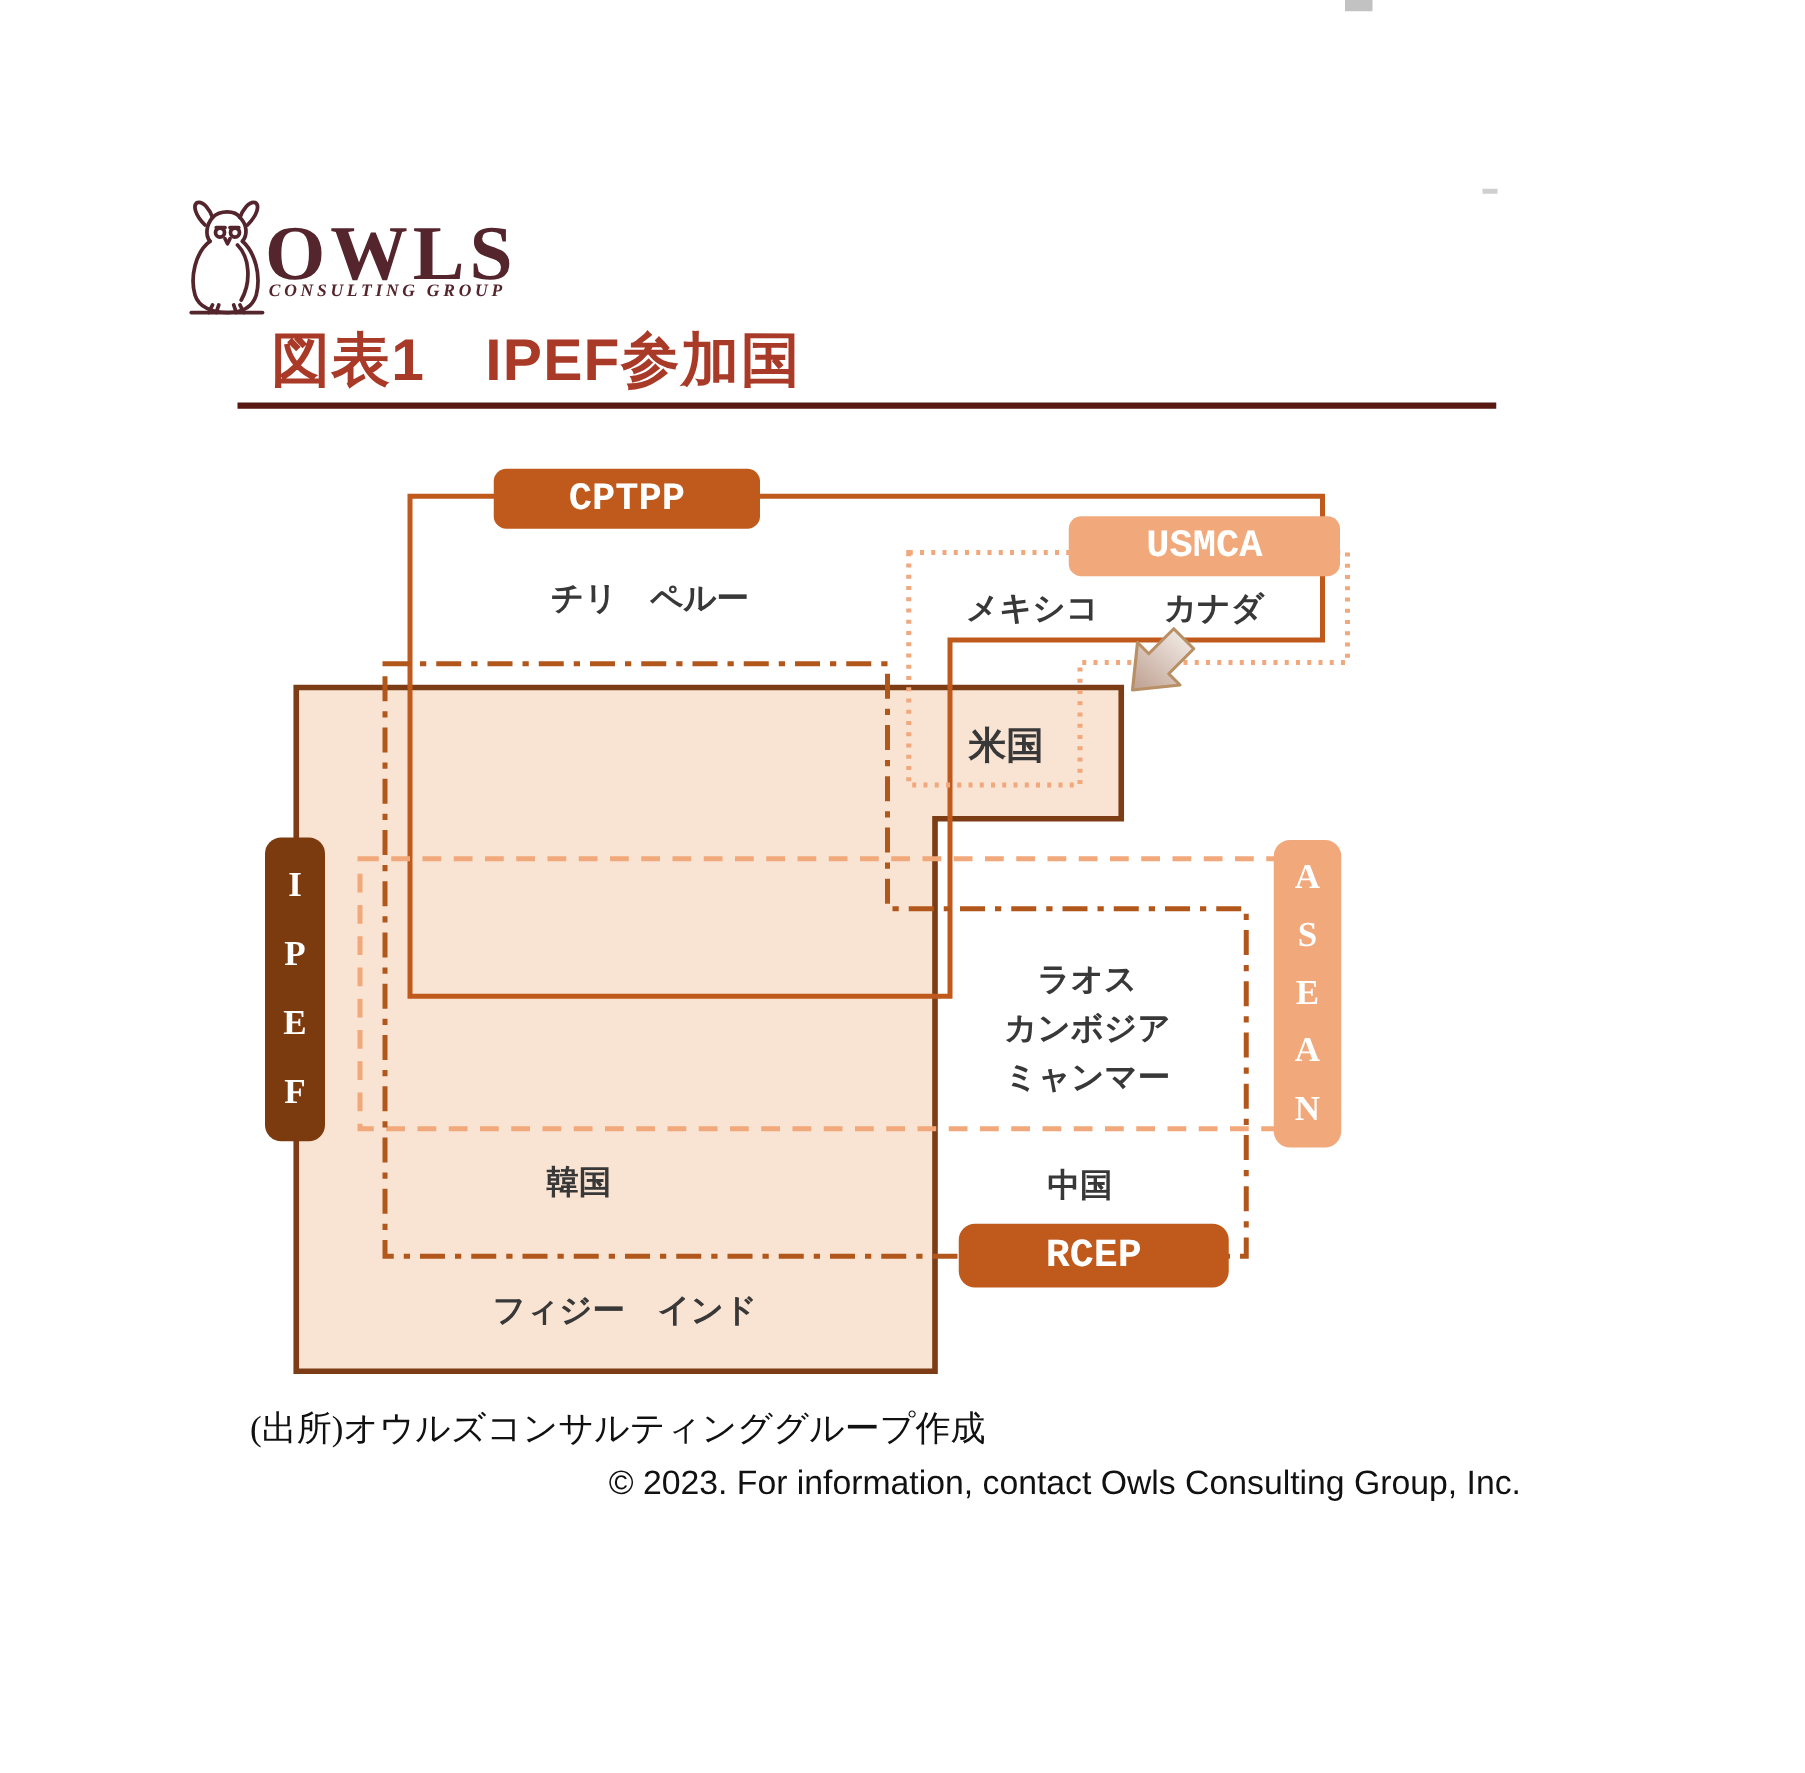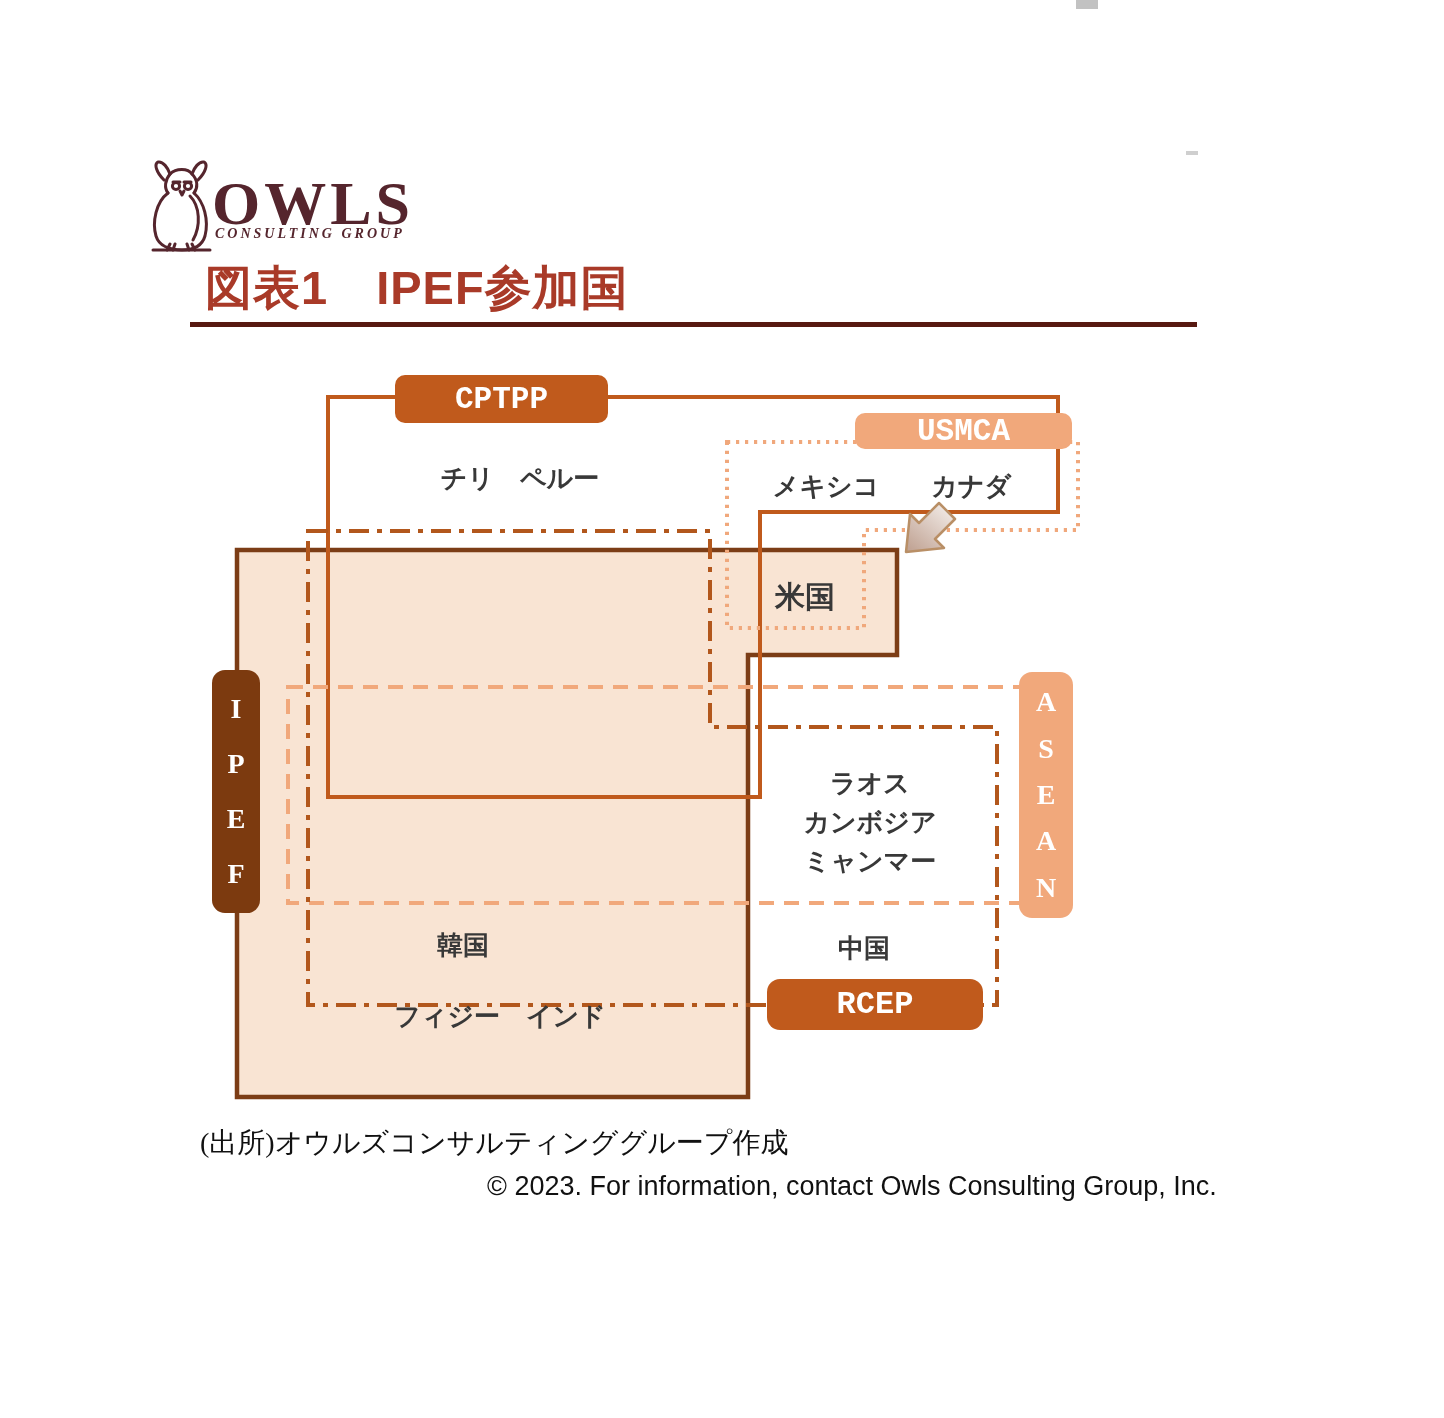--- a/index.html
+++ b/index.html
@@ -49,40 +49,40 @@
       <circle cx="28" cy="26" r="3.6"></circle>
       <circle cx="40" cy="26" r="3.6"></circle>
       <path d="M32,31 l2,4 l2,-4"></path>
       <path d="M5,90 L62,90"></path>
       <path d="M22,84 l-3,6 M27,84 l-2,6 M44,84 l3,6 M39,84 l2,6"></path>
     </g>
   </svg>
   <div class="abs wordmark" style="left:212px;top:172px;z-index:2;">OWLS</div>
   <div class="abs logo-sub" style="left:215px;top:227px;z-index:2;">CONSULTING GROUP</div>
 
-  <div class="abs page-title" style="left:205px;top:262px;z-index:2;">図表1　IPEF参加国</div>
+  <div class="abs page-title" style="left:217px;top:262px;z-index:2;">図表1　IPEF参加国</div>
   <div class="abs title-rule" style="left:190px;top:322px;width:1007px;"></div>
 
   <svg width="1444" height="1418" viewBox="0 0 1444 1418">
     <defs>
       <linearGradient id="arrowGrad" gradientUnits="userSpaceOnUse" x1="950" y1="505" x2="912" y2="550">
         <stop offset="0" stop-color="#f3ede9"></stop>
         <stop offset="1" stop-color="#c2a596"></stop>
       </linearGradient>
     </defs>
     <polygon points="237,550 897,550 897,655 748,655 748,1097 237,1097" fill="#f9e4d3" stroke="#7c3d16" stroke-width="4.5"></polygon>
     <polygon points="328,397 1058,397 1058,512 760,512 760,797 328,797" fill="none" stroke="#c05a1c" stroke-width="4"></polygon>
     <polygon points="727,442 1078,442 1078,530 864,530 864,628 727,628" fill="none" stroke="#f0a87c" stroke-width="4" stroke-dasharray="3.2 5.8"></polygon>
     <rect x="288" y="687" width="760" height="216" fill="none" stroke="#f1a87b" stroke-width="4" stroke-dasharray="15 10"></rect>
     <polygon points="308,531 710,531 710,727 997,727 997,1005 308,1005" fill="none" stroke="#b2571c" stroke-width="4" stroke-dasharray="20 8 5 8"></polygon>
     <polygon points="906,552 944,548 935,539 955,519 939,503 919,523 910,514" fill="url(#arrowGrad)" stroke="#b98f66" stroke-width="2.5" stroke-linejoin="round"></polygon>
   </svg>
 
   <div class="abs tag tag-h bg-orange" style="left:395px;top:375px;width:213px;height:48px;font-size:31px;">CPTPP</div>
-  <div class="abs tag tag-h bg-peach" style="left:855px;top:413px;width:217px;height:36px;font-size:31px;">USMCA</div>
+  <div class="abs tag tag-h bg-peach" style="left:855px;top:413px;width:217px;height:48px;font-size:31px;">USMCA</div>
   <div class="abs tag tag-h bg-orange" style="left:767px;top:979px;width:216px;height:51px;font-size:32px;border-radius:13px;">RCEP</div>
 
   <div class="abs tag tag-v bg-brown" style="left:212px;top:670px;width:48px;height:243px;font-size:28px;">
     <span>I</span>
     <span>P</span>
     <span>E</span>
     <span>F</span>
   </div>
   <div class="abs tag tag-v bg-peach" style="left:1019px;top:672px;width:54px;height:246px;font-size:28px;">
     <span>A</span>
@@ -114,18 +114,18 @@
   <div class="abs jt" style="left:747px;top:577px;width:116px;font-size:30px;">米国</div>
 
   <div class="abs" style="left:750px;top:764px;width:240px;">
     <div class="jt">ラオス</div>
     <div class="jt">カンボジア</div>
     <div class="jt">ミャンマー</div>
   </div>
 
   <div class="abs jt" style="left:368px;top:926px;width:190px;">韓国</div>
   <div class="abs jt" style="left:770px;top:929px;width:188px;">中国</div>
-  <div class="abs jt" style="left:290px;top:997px;width:420px;text-align:center;">フィジー　インド</div>
+  <div class="abs jt" style="left:290px;top:1029px;width:420px;text-align:center;">フィジー　インド</div>
 
   <div class="abs src" style="left:200px;top:1124px;">(出所)オウルズコンサルティンググループ作成</div>
   <div class="abs copy" style="left:487px;top:1171px;">© 2023. For information, contact Owls Consulting Group, Inc.</div>
 
 </div>
 
 </body></html>

